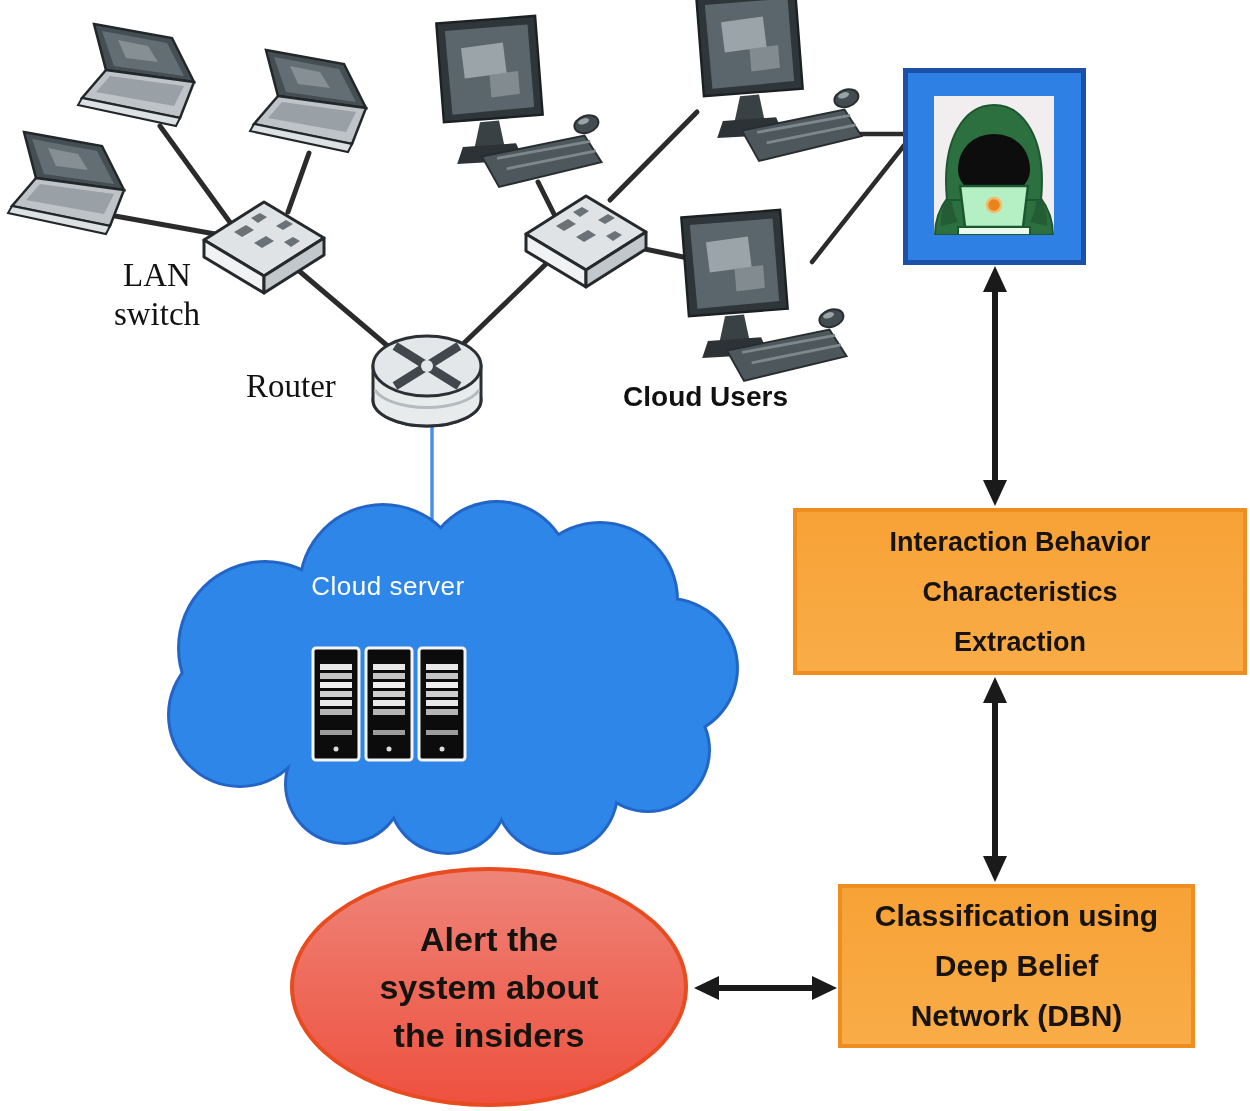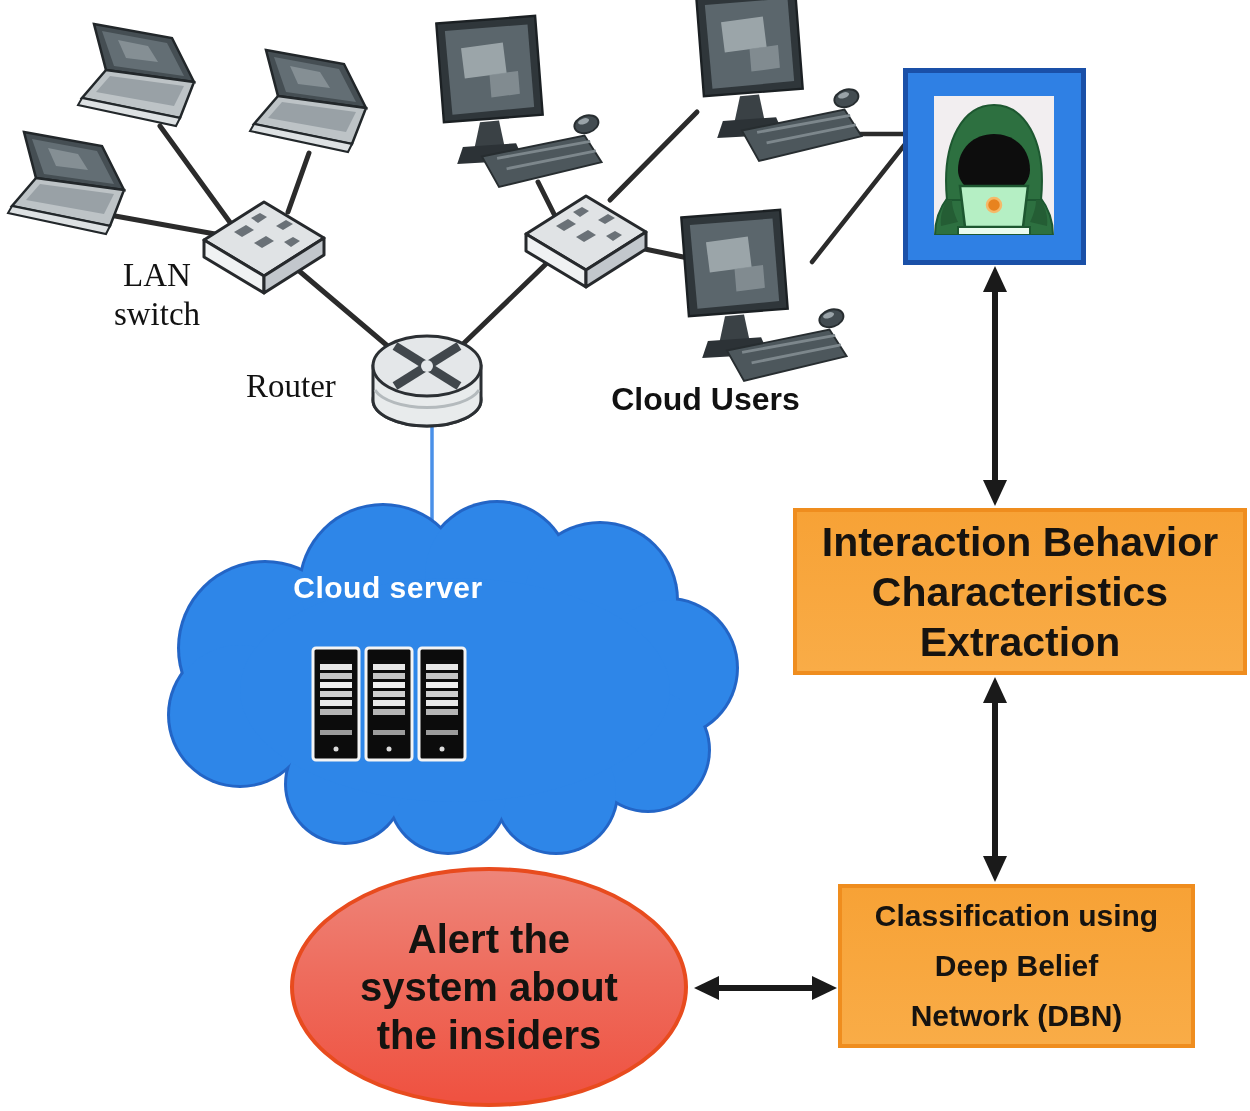--- a/index.html
+++ b/index.html
@@ -9,50 +9,50 @@
   }
   .art{position:absolute;left:0;top:0;width:1250px;height:1111px;}
   .abs{position:absolute;box-sizing:border-box;}
   .prelabel{white-space:pre-line;text-align:center;}
   .serif-label{
     font-family:"Liberation Serif","DejaVu Serif",serif;
     font-size:33px;line-height:39px;color:#121212;
   }
   .bold-label{font-weight:700;color:#111;}
   .cloud-label{
-    font-size:30px;font-weight:700;color:var(--cloud-text-white,#fff);
+    font-size:26px;font-weight:400;color:var(--cloud-text-white,#fff);
     letter-spacing:0.5px;
   }
   .hacker-box{
     left:903px;top:68px;width:183px;height:197px;
     background:var(--hacker-box-blue,#2f80e4);
     border:5px solid var(--hacker-box-border,#1a50a8);
   }
   .hacker-inner{
     left:26px;top:23px;width:120px;height:139px;
     background:#f2eef0;
   }
   .proc-box{
     background:linear-gradient(180deg,var(--box-orange-fill-top,#f7a236),var(--box-orange-fill-bottom,#f9ac47));
     border:4px solid var(--box-orange-border,#ef8d1e);
     display:flex;align-items:center;justify-content:center;
     font-weight:700;color:#161310;
   }
-  .extraction-box{left:793px;top:508px;width:454px;height:167px;font-size:41px;line-height:50px;}
+  .extraction-box{left:793px;top:508px;width:454px;height:167px;font-size:27px;line-height:50px;}
   .classification-box{left:838px;top:884px;width:357px;height:164px;font-size:30px;line-height:50px;}
   .alert-ellipse{
     left:290px;top:867px;width:398px;height:240px;border-radius:50%;
     background:linear-gradient(180deg,var(--ellipse-fill-top,#ee857a) 0%,#ee6c5d 45%,var(--ellipse-fill-bottom,#ef5140) 100%);
     border:4px solid var(--ellipse-border,#e84b1e);
     display:flex;align-items:center;justify-content:center;
-    font-size:40px;line-height:48px;font-weight:700;color:#131310;
+    font-size:34px;line-height:48px;font-weight:700;color:#131310;
   }
   .lan-switch-label{left:98px;top:256px;width:118px;}
   .router-label{left:246px;top:367px;width:104px;}
-  .cloud-users-label{left:598px;top:381px;width:215px;font-size:32px;text-align:center;}
+  .cloud-users-label{left:598px;top:381px;width:215px;font-size:28px;text-align:center;}
   .cloud-server-label{left:293px;top:571px;width:190px;}
 </style>
 </head>
 <body>
 
 <div class="stage">
 
   <svg class="art" viewBox="0 0 1250 1111" aria-hidden="true">
     <defs>
 

